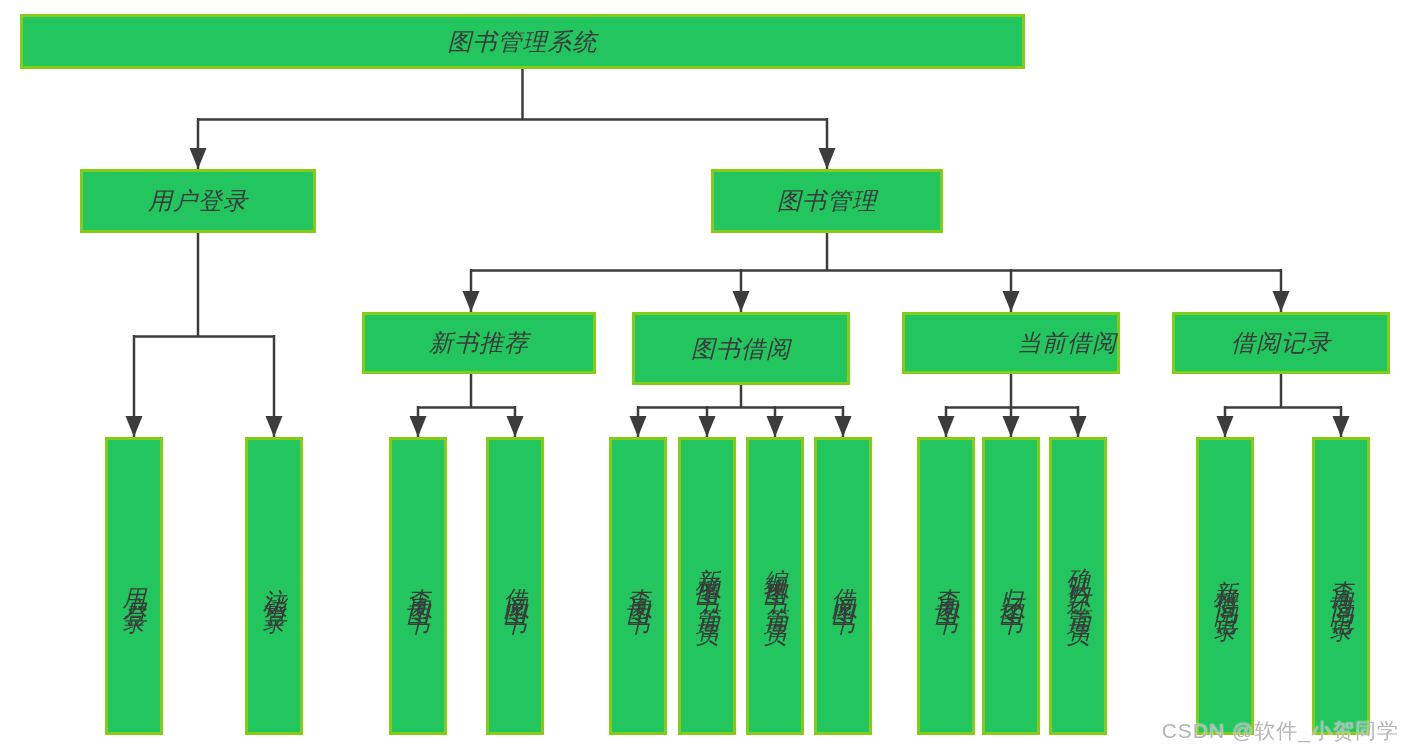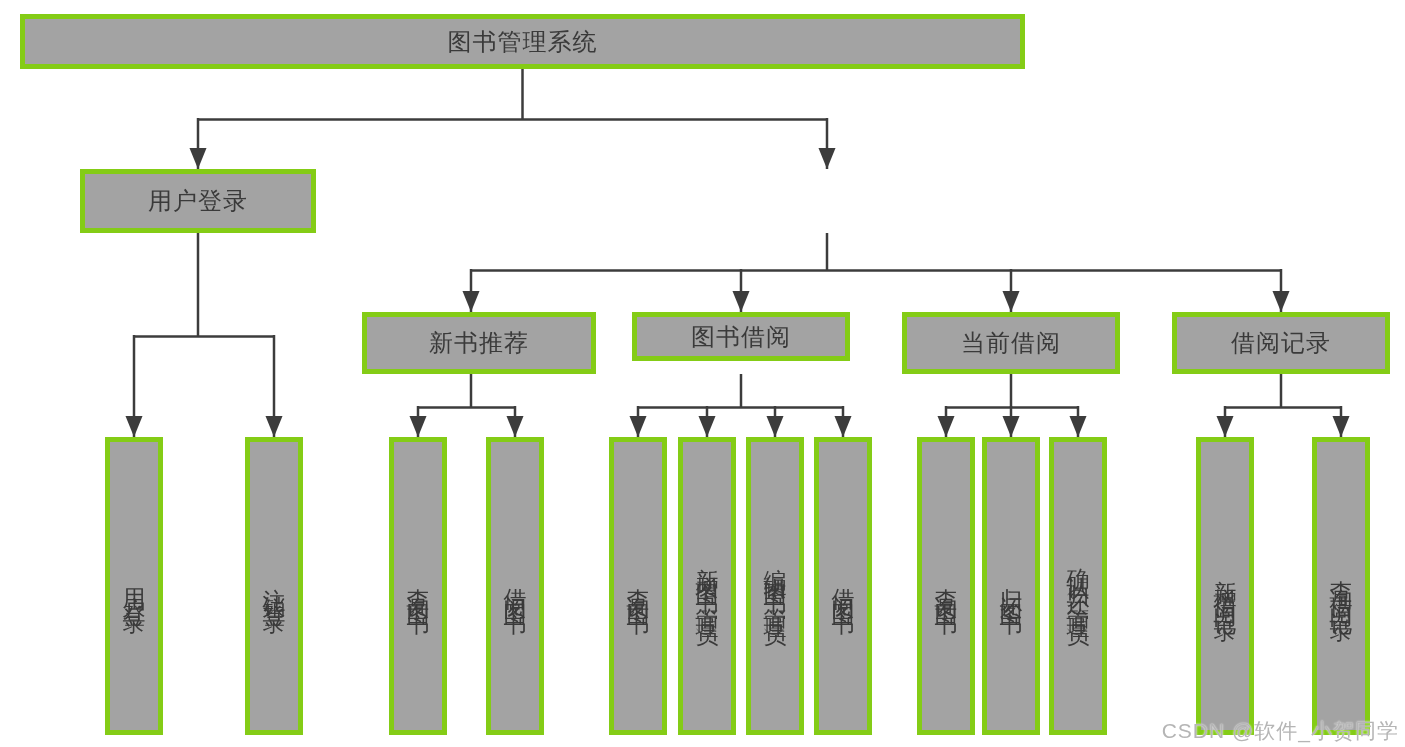--- a/index.html
+++ b/index.html
@@ -7,38 +7,39 @@
     position:relative;
     width:1405px;height:747px;
     background:#ffffff;
     font-family:"Liberation Sans","DejaVu Sans",sans-serif;
     overflow:hidden;
   }
   .connectors{position:absolute;left:0;top:0;width:1405px;height:747px;}
   .node{
     position:absolute;
     box-sizing:border-box;
-    border:5px solid #84cc16;
-    background:#a3a3a3;
+    border:3px solid #84cc16;
+    background:#22c55e;
     display:flex;align-items:center;justify-content:center;
     color:#3a3a3a;
     font-size:24px;
     line-height:1;
     letter-spacing:1px;
     z-index:2;
+    font-style:italic;
   }
   
   .n-root{left:20px;top:14px;width:1005px;height:55px;}
   
   .n-l2-0{left:80px;top:169px;width:236px;height:64px;}
   .n-l2-1{left:711px;top:169px;width:232px;height:64px;}
   
   .n-l3-0{left:362px;top:312px;width:234px;height:62px;}
-  .n-l3-1{left:632px;top:312px;width:218px;height:49px;}
-  .n-l3-2{left:902px;top:312px;width:218px;height:62px;}
+  .n-l3-1{left:632px;top:312px;width:218px;height:73px;}
+  .n-l3-2{left:902px;top:312px;width:218px;height:62px;justify-content:flex-end;}
   .n-l3-3{left:1172px;top:312px;width:218px;height:62px;}
   
   .leaf{top:437px;width:58px;height:298px;font-size:23px;}
   .leaf span{
     writing-mode:vertical-rl;
     letter-spacing:8px;
     line-height:1;
     white-space:nowrap;
   }
   .lf-0{left:105px;}  .lf-1{left:245px;}
@@ -111,20 +112,23 @@
     </g>
   </svg>
 
   <div class="node n-root">
     <span>图书管理系统</span>
   </div>
 
   <div class="node n-l2-0">
     <span>用户登录</span>
   </div>
+  <div class="node n-l2-1">
+    <span>图书管理</span>
+  </div>
 
   <div class="node n-l3-0">
     <span>新书推荐</span>
   </div>
   <div class="node n-l3-1">
     <span>图书借阅</span>
   </div>
   <div class="node n-l3-2">
     <span>当前借阅</span>
   </div>

